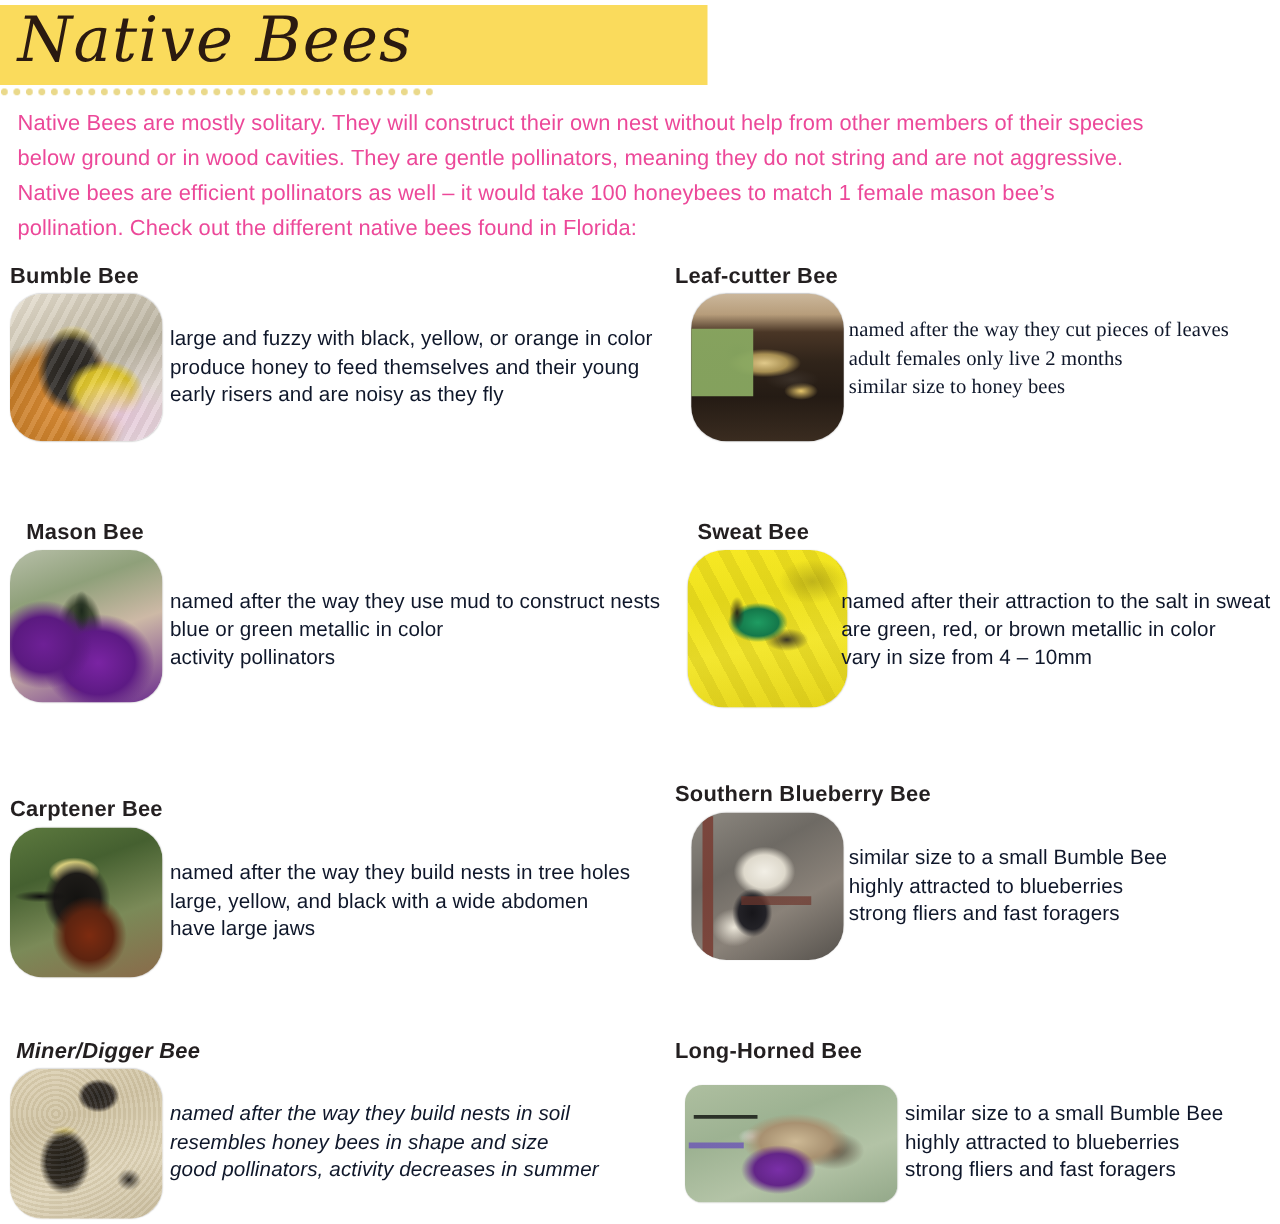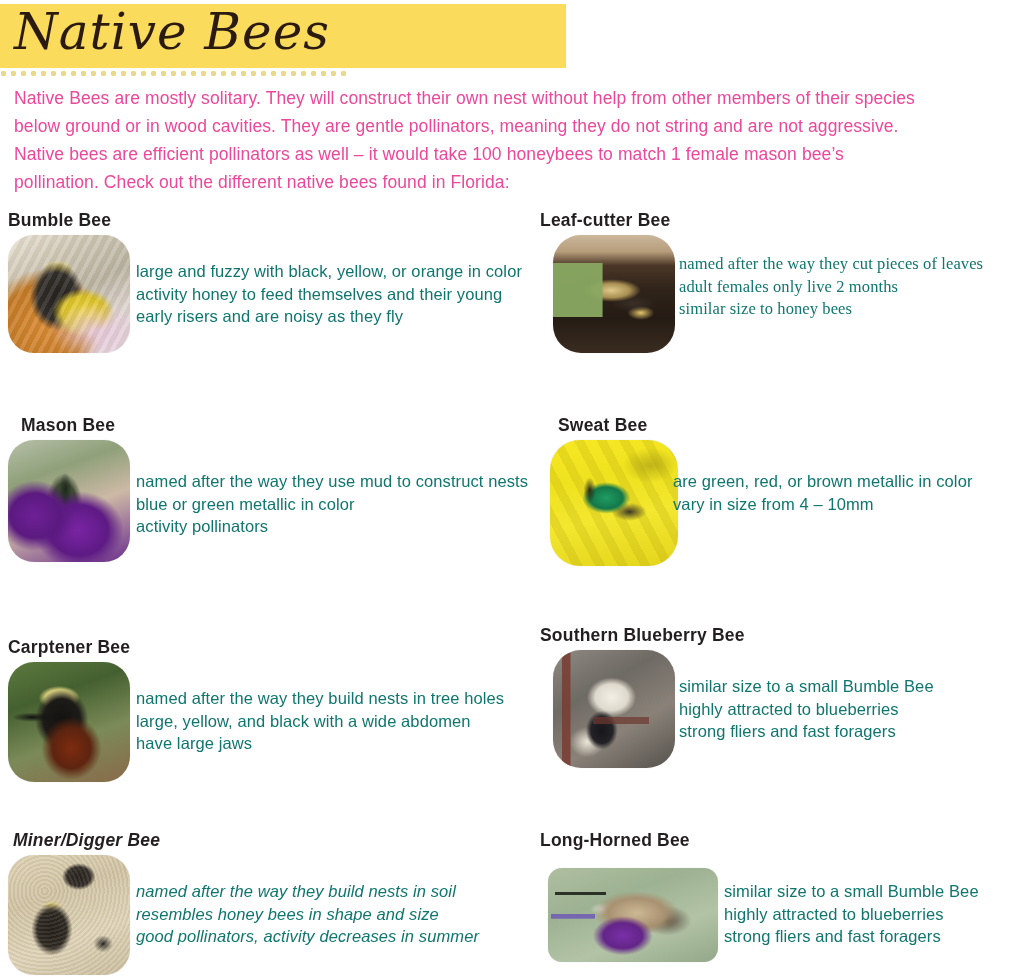--- a/index.html
+++ b/index.html
@@ -68,21 +68,21 @@
     position: absolute;
     overflow: hidden;
     background: #cfcabc;
     box-shadow: 0 0 1px rgba(0,0,0,0.18);
   }
   .photo .layer { position: absolute; inset: 0; }
   .desc {
     position: absolute;
     font-size: 16.5px;
     line-height: 22.5px;
-    color: #0f766e;
+    color: #0f172a;
     letter-spacing: 0.1px;
   }
   .desc span { display: block; white-space: nowrap; }
 
   
 
   
   .ph-bumble { background:
       radial-gradient(ellipse 60% 40% at 72% 82%, #e8c8dd 0%, rgba(232,200,221,0) 62%),
       radial-gradient(ellipse 32% 26% at 62% 66%, #f0d63a 0%, #d9bf20 55%, rgba(217,191,32,0) 80%),
@@ -206,21 +206,21 @@
     <span>pollination. Check out the different native bees found in Florida:</span>
   </div>
 
   <div class="entry" style="left:8px; top:210px; width:520px; height:150px;">
     <div class="entry-title">Bumble Bee</div>
     <div class="photo ph-bumble" style="left:0px; top:25px; width:122px; height:118px; border-radius:26px;">
         <div class="layer"></div>
       </div>
     <div class="desc" style="left:128px; top:50px;">
       <span>large and fuzzy with black, yellow, or orange in color</span>
-      <span>activity honey to feed themselves and their young</span>
+      <span>produce honey to feed themselves and their young</span>
       <span>early risers and are noisy as they fly</span>
     </div>
   </div>
 
   <div class="entry" style="left:540px; top:210px; width:484px; height:150px;">
     <div class="entry-title">Leaf-cutter Bee</div>
     <div class="photo ph-leafcutter" style="left:13px; top:25px; width:122px; height:118px; border-radius:28px;">
         <div class="layer"></div>
       </div>
     <div class="desc" style="left:139px; top:43px;font-family:Liberation Serif, serif;">
@@ -241,20 +241,21 @@
       <span>activity pollinators</span>
     </div>
   </div>
 
   <div class="entry" style="left:540px; top:415px; width:484px; height:150px;">
     <div class="entry-title" style="left:18px;">Sweat Bee</div>
     <div class="photo ph-sweat" style="left:10px; top:25px; width:128px; height:126px; border-radius:30px;">
         <div class="layer"></div>
       </div>
     <div class="desc" style="left:133px; top:55px;">
+      <span>named after their attraction to the salt in sweat</span>
       <span>are green, red, or brown metallic in color</span>
       <span>vary in size from 4 – 10mm</span>
     </div>
   </div>
 
   <div class="entry" style="left:8px; top:637px; width:520px; height:150px;">
     <div class="entry-title">Carptener Bee</div>
     <div class="photo ph-carpenter" style="left:0px; top:25px; width:122px; height:120px; border-radius:26px;">
         <div class="layer"></div>
       </div>

